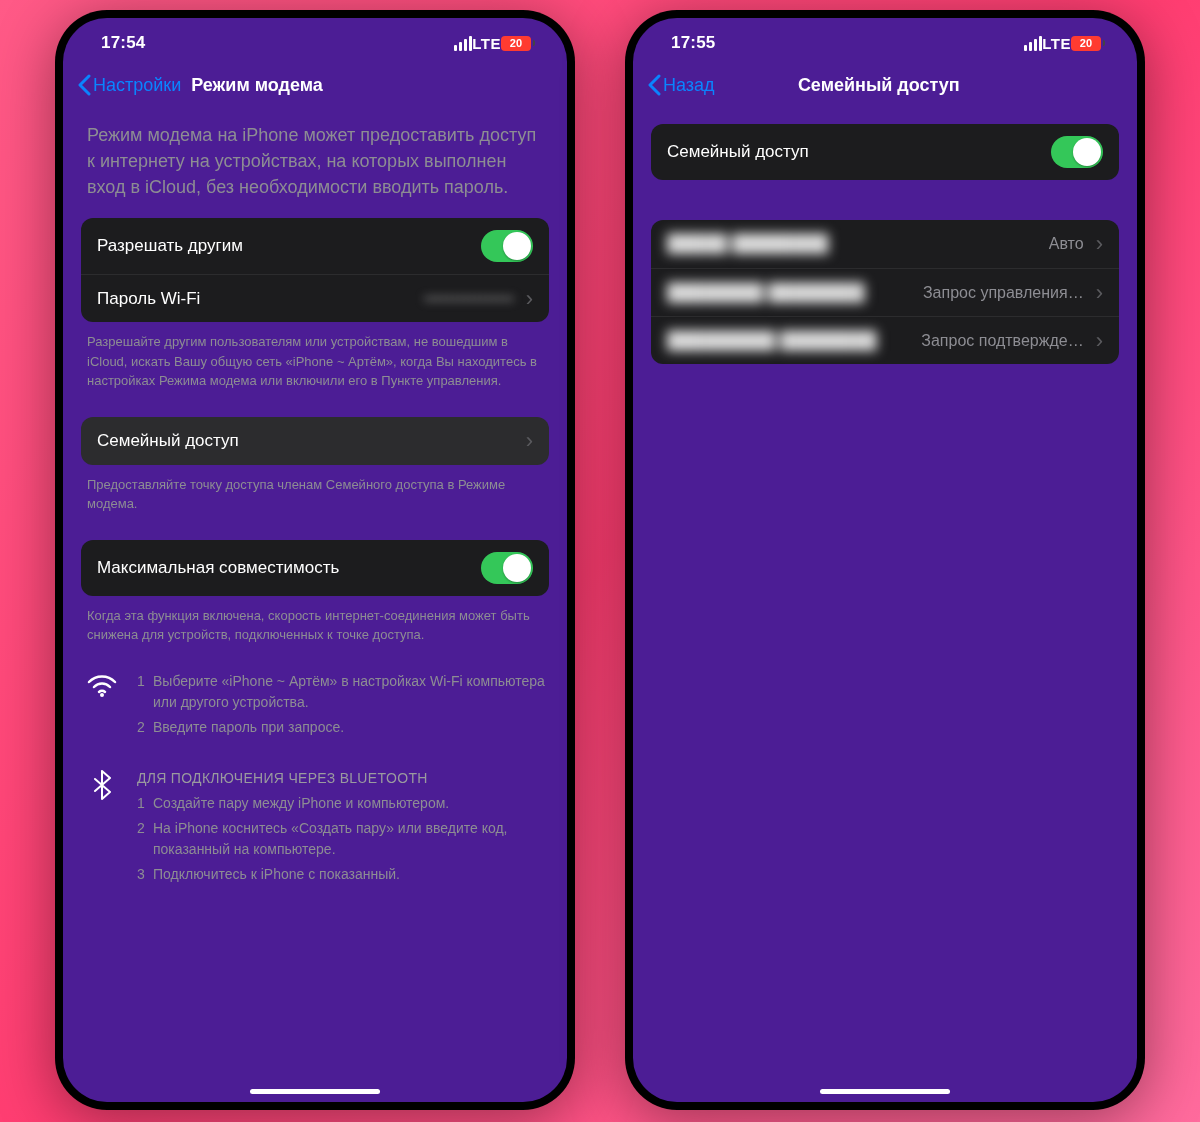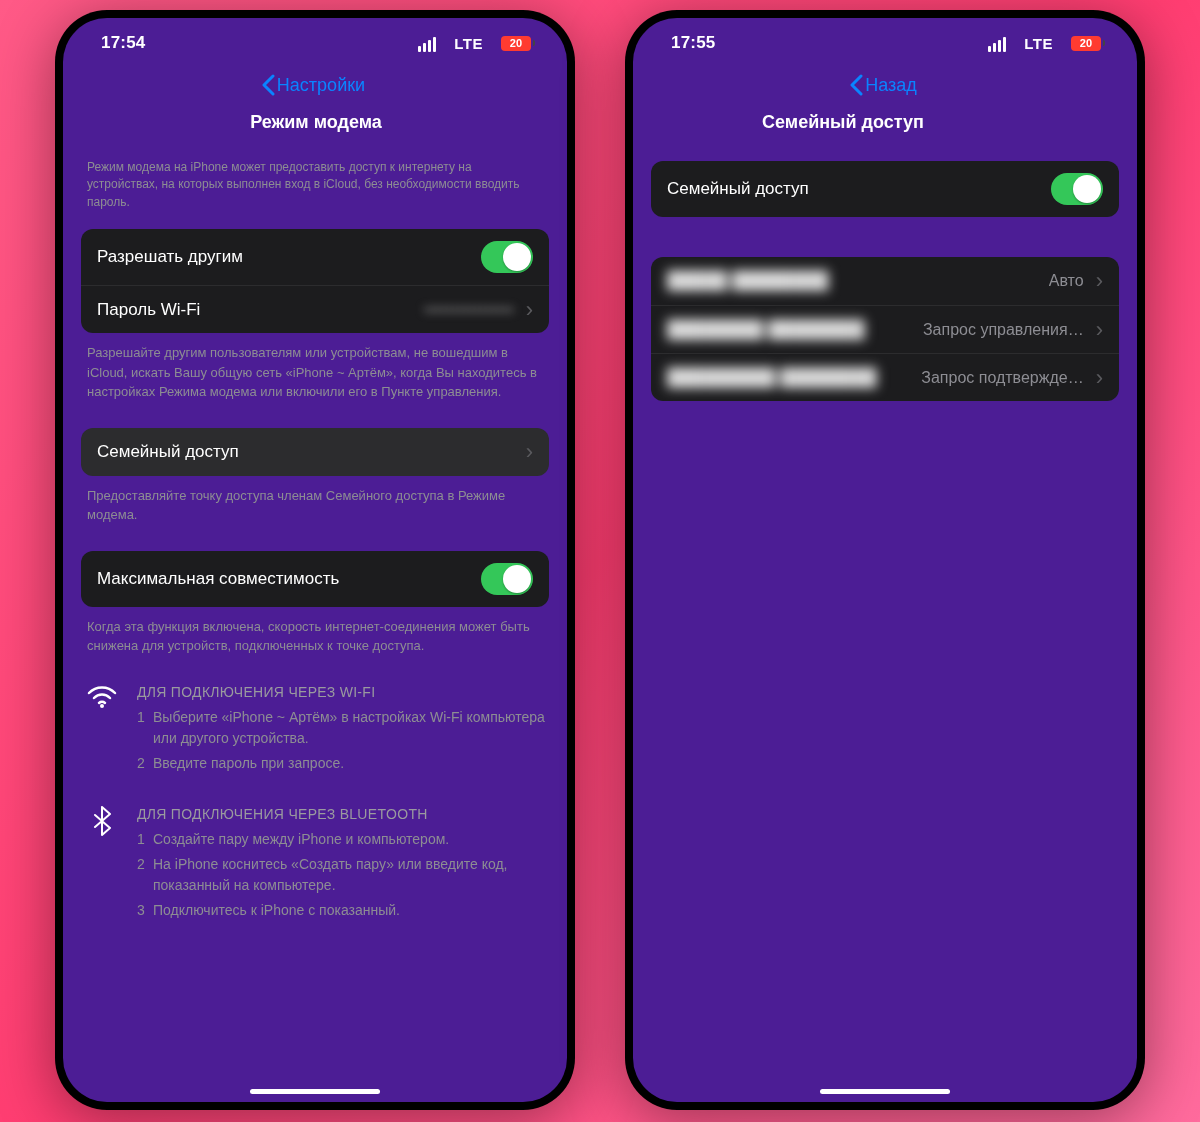--- a/index.html
+++ b/index.html
@@ -36,21 +36,21 @@
     height: 50px;
     display: flex;
     justify-content: space-between;
     align-items: center;
     padding: 0 32px 0 38px;
     color: #fff;
     font-size: 17px;
     font-weight: 600;
     letter-spacing: 0.2px;
   }
-  .status-right { display: flex; gap: 18px; }
+  .status-right { display: flex; align-items: center; gap: 0; }
   .sig-bars { display:flex; align-items:flex-end; gap:2px; }
   .sig-bars span { width:3px; background:#fff; border-radius:1px; }
   .sig-bars span:nth-child(1){height:6px}
   .sig-bars span:nth-child(2){height:9px}
   .sig-bars span:nth-child(3){height:12px}
   .sig-bars span:nth-child(4){height:15px}
   .lte { font-size:15px; letter-spacing:0.5px; }
   .batt { display:flex; align-items:center; }
   .batt-body {
     width: 30px; height: 15px;
@@ -58,29 +58,28 @@
     background: #ff3b30;
     display:flex; align-items:center; justify-content:center;
     color:#fff; font-size:11px; font-weight:700;
     padding-left:0;
   }
   .batt-tip { width:2px; height:6px; background:#444; border-radius:0 2px 2px 0; margin-left:2px; }
   .navbar {
     display: flex;
     align-items: center;
     padding: 6px 18px 10px 14px;
-    gap: 16px;
-    flex-direction: column;
+    gap: 4px;
   }
   .back-link { display:flex; align-items:center; gap:2px; color:#0a84ff; font-size:18px; }
   .navtitle { flex:1; text-align:left; color:#fff; font-size:18px; font-weight:600; margin-left:6px; }
   .navtitle.center { text-align:center; margin-left:0; padding-right:80px; }
   .content { padding: 0 18px 20px 18px; }
   .desc {
-    color:#8d8d93; font-size:12px; line-height:1.45;
+    color:#8d8d93; font-size:18px; line-height:1.45;
     padding: 16px 6px 18px 6px;
   }
   .group {
     background:#1c1c1e;
     border-radius:12px;
     overflow:hidden;
   }
   .row {
     display:flex; align-items:center;
     min-height:48px;
@@ -190,21 +189,20 @@
           <svg width="30" height="24" viewBox="0 0 30 24">
               <g fill="none" stroke="#fff" stroke-width="2.5" stroke-linecap="round">
                 <path d="M2 9 A18 18 0 0 1 28 9"></path>
                 <path d="M7 14 A11 11 0 0 1 23 14"></path>
                 <path d="M12 19 A4.5 4.5 0 0 1 18 19"></path>
               </g>
               <circle cx="15" cy="22" r="2" fill="#fff"></circle>
             </svg>
         </div>
         <div class="body">
-          <div class="head">ДЛЯ ПОДКЛЮЧЕНИЯ ЧЕРЕЗ WI-FI</div>
           <ol>
             <li>Выберите «iPhone ~ Артём» в настройках Wi-Fi компьютера или другого устройства.</li>
             <li>Введите пароль при запросе.</li>
           </ol>
         </div>
       </div>
 
       <div class="instr">
         <div class="icon">
           <svg width="20" height="30" viewBox="0 0 20 30">

